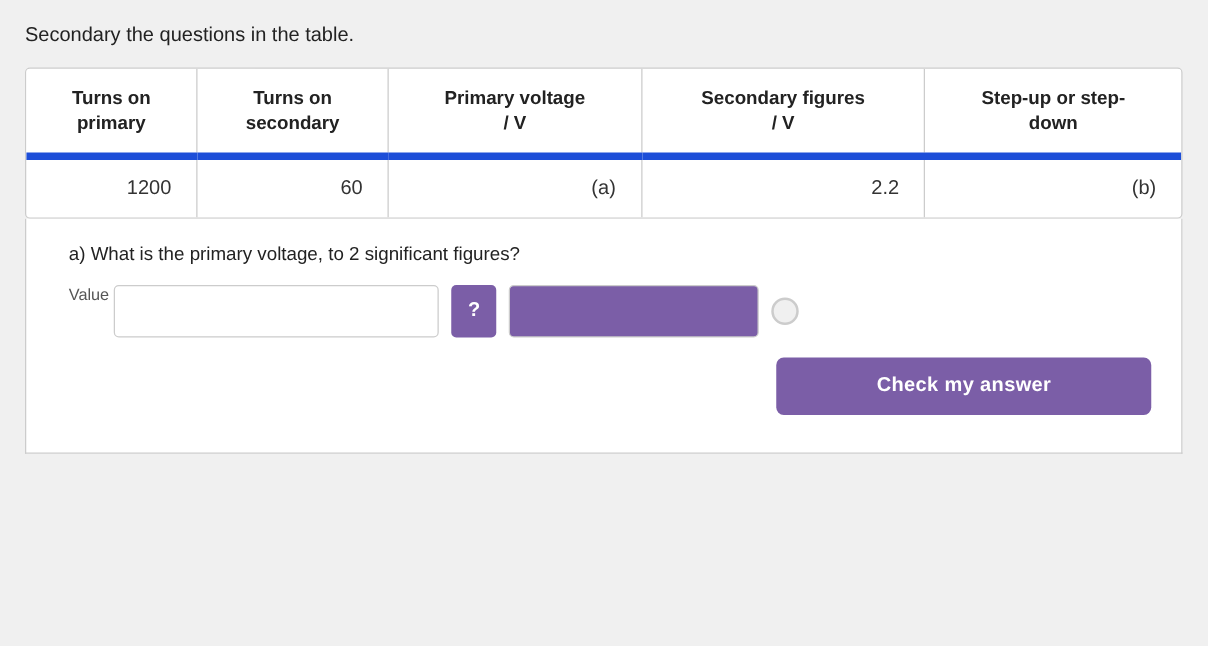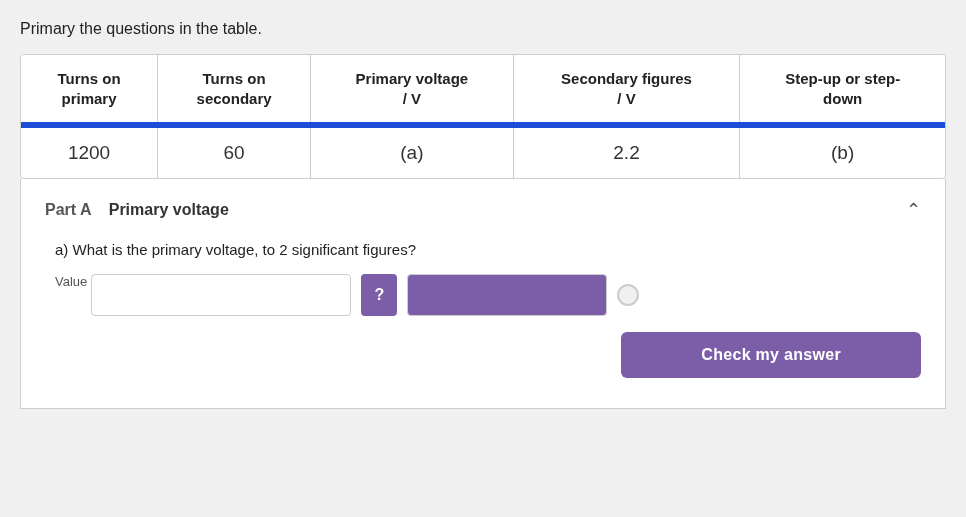--- a/index.html
+++ b/index.html
@@ -56,22 +56,22 @@
       border-right: 1px solid #ccc;
       line-height: 1.3;
     }
 
     table th:last-child {
       border-right: none;
     }
 
     table td {
       padding: 14px 20px;
-      text-align: center;
-      font-size: 19px;
+      text-align: right;
+      font-size: 16px;
       color: #333;
       border-right: 1px solid #ccc;
       border-bottom: 1px solid #ccc;
     }
 
     table td:last-child {
       border-right: none;
     }
 
     table tr:last-child td {
@@ -204,21 +204,21 @@
       font-weight: 600;
       cursor: pointer;
       letter-spacing: 0.3px;
     }
   </style>
 </head>
 <body>
 
 <div class="page-container">
 
-  <p class="instruction">Primary the questions in the table.</p>
+  <p class="instruction">Secondary the questions in the table.</p>
 
   <div class="table-container">
     <table>
       <thead>
         <tr>
           <th>
             <span>Turns on</span><br>
             <span>primary</span>
           </th>
           <th>
@@ -245,28 +245,20 @@
           <td>60</td>
           <td>(a)</td>
           <td>2.2</td>
           <td>(b)</td>
         </tr>
       </tbody>
     </table>
   </div>
 
   <div class="part-section">
-    <div class="part-header">
-      <span class="part-title">
-        <span class="part-label">Part A</span>
-        &nbsp;&nbsp;
-        <span>Primary voltage</span>
-      </span>
-      <span class="collapse-icon">⌃</span>
-    </div>
 
     <p class="question-text">a) What is the primary voltage, to 2 significant figures?</p>
 
     <div class="answer-row">
       <div class="field-group">
         <span class="field-label">Value</span>
         <input class="value-input" type="text" value="" style="">
       </div>
 
       <button class="question-mark-btn">?</button>

